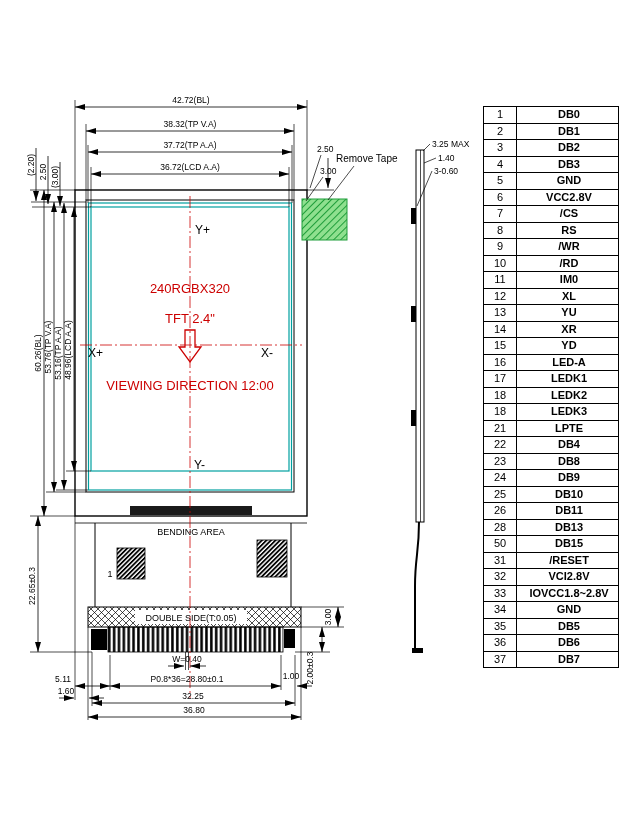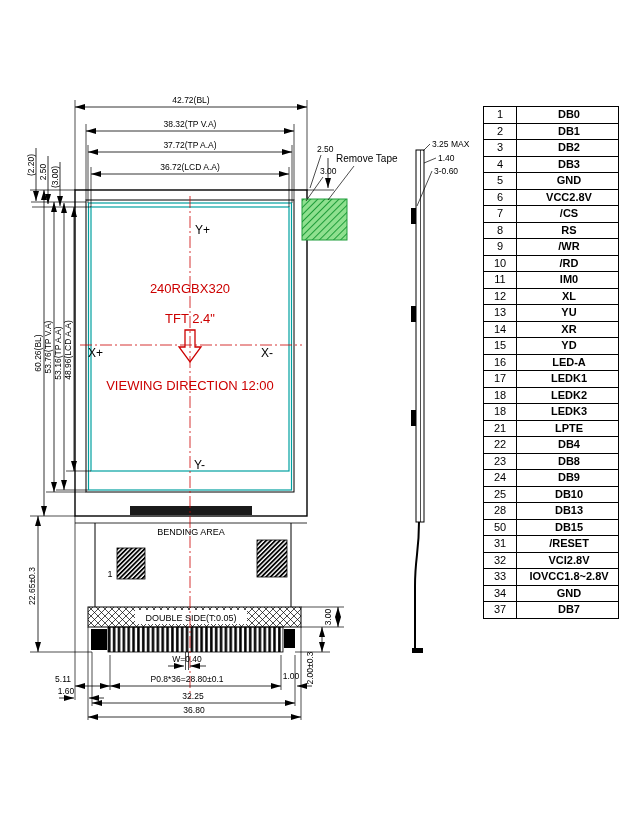--- a/index.html
+++ b/index.html
@@ -279,20 +279,24 @@
         </tr>
         <tr>
           <td class="pin-num">24</td>
           <td class="pin-name">DB9</td>
         </tr>
         <tr>
           <td class="pin-num">25</td>
           <td class="pin-name">DB10</td>
         </tr>
         <tr>
+          <td class="pin-num">26</td>
+          <td class="pin-name">DB11</td>
+        </tr>
+        <tr>
           <td class="pin-num">28</td>
           <td class="pin-name">DB13</td>
         </tr>
         <tr>
           <td class="pin-num">50</td>
           <td class="pin-name">DB15</td>
         </tr>
         <tr>
           <td class="pin-num">31</td>
           <td class="pin-name">/RESET</td>
@@ -303,19 +307,27 @@
         </tr>
         <tr>
           <td class="pin-num">33</td>
           <td class="pin-name">IOVCC1.8~2.8V</td>
         </tr>
         <tr>
           <td class="pin-num">34</td>
           <td class="pin-name">GND</td>
         </tr>
         <tr>
+          <td class="pin-num">35</td>
+          <td class="pin-name">DB5</td>
+        </tr>
+        <tr>
+          <td class="pin-num">36</td>
+          <td class="pin-name">DB6</td>
+        </tr>
+        <tr>
           <td class="pin-num">37</td>
           <td class="pin-name">DB7</td>
         </tr>
       </tbody>
 </table>
 
 </div>
 
 </body></html>

